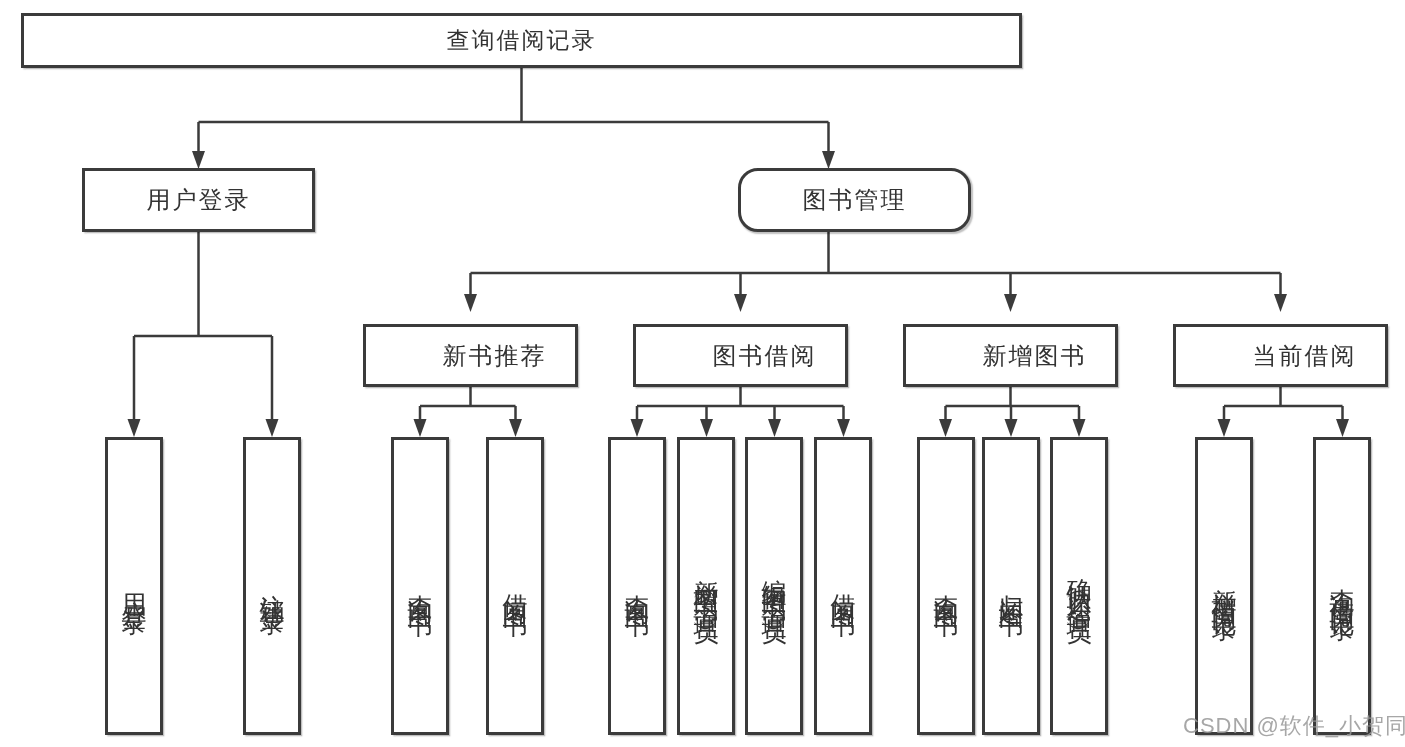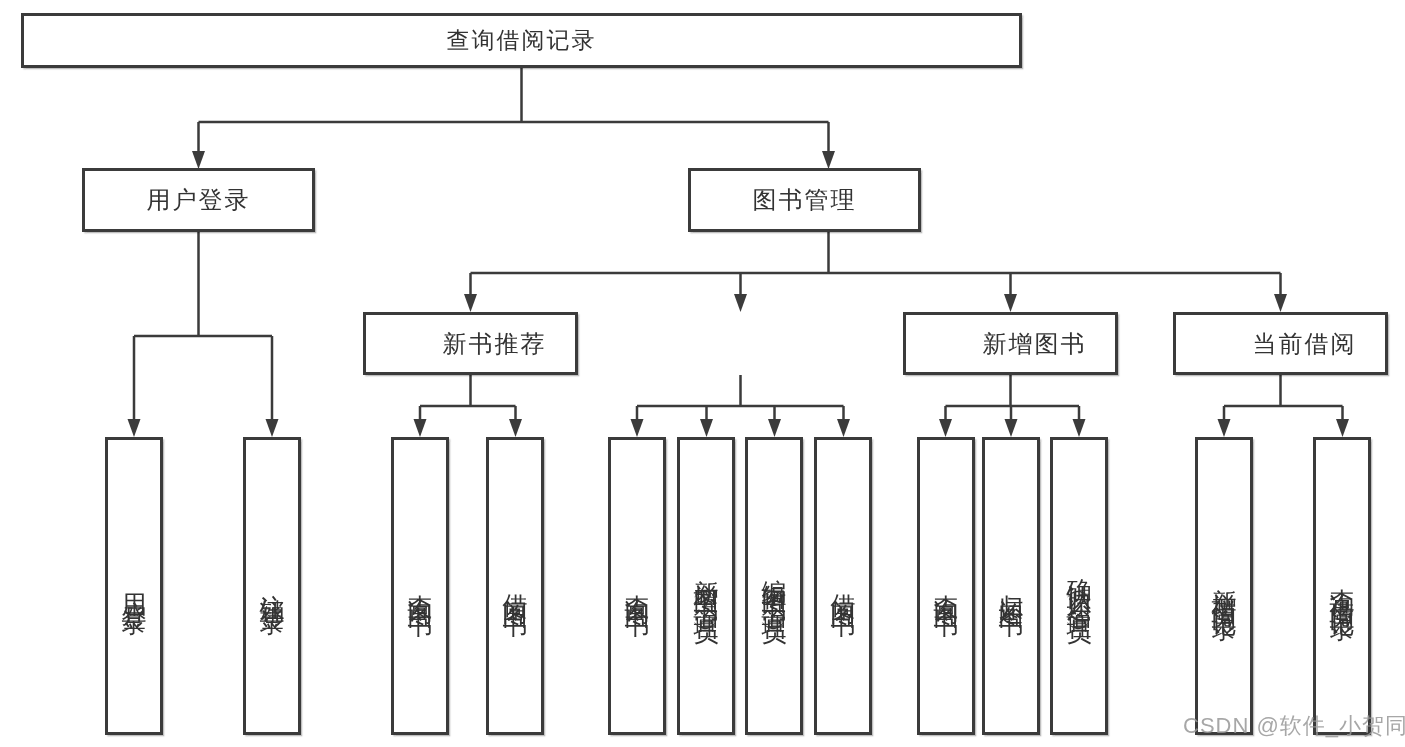--- a/index.html
+++ b/index.html
@@ -17,21 +17,21 @@
     background:#ffffff;
     border:3px solid #3b3b3b;
     color:#333333;
     display:flex;align-items:center;justify-content:center;
     box-shadow:1.5px 1.5px 1.5px rgba(0,0,0,0.25);
     white-space:nowrap;
   }
   .h-box{letter-spacing:2px;}
   .root{left:21px;top:13px;width:1001px;height:55px;font-size:23px;}
   .lvl2{top:168px;width:233px;height:64px;font-size:24px;}
-  .lvl3{top:312px;width:215px;height:63px;font-size:24px;padding-left:48px;}
+  .lvl3{top:324px;width:215px;height:63px;font-size:24px;padding-left:48px;}
   .leaf{
     top:437px;width:58px;height:298px;font-size:25px;
     writing-mode:vertical-rl;text-orientation:mixed;
     letter-spacing:6px;line-height:1;
   }
   #watermark{
     position:absolute;left:1183px;top:711px;
     font-size:22px;letter-spacing:1px;
     color:rgba(152,152,152,0.85);
     z-index:5;white-space:nowrap;
@@ -74,23 +74,24 @@
     <polygon points="1072.5,419 1085.5,419 1079,437" fill="#3b3b3b"></polygon>
 
     <path fill="none" stroke-width="2.5" d="M1280.5 375 V406 M1224 406 H1342.5 M1224 406 V420 M1342.5 406 V420" stroke="#3b3b3b"></path>
     <polygon points="1217.5,419 1230.5,419 1224,437" fill="#3b3b3b"></polygon>
     <polygon points="1336,419 1349,419 1342.5,437" fill="#3b3b3b"></polygon>
   </svg>
 
   <div class="box h-box root">查询借阅记录</div>
 
   <div class="box h-box lvl2" style="left:82px;">用户登录</div>
-  <div class="box h-box lvl2" style="left:688px;">图书管理</div>
+  <div class="box h-box lvl2" style="left:738px;border-radius:20px;">图书管理</div>
 
   <div class="box h-box lvl3" style="left:363px;">新书推荐</div>
+  <div class="box h-box lvl3" style="left:633px;">图书借阅</div>
   <div class="box h-box lvl3" style="left:903px;">新增图书</div>
   <div class="box h-box lvl3" style="left:1173px;">当前借阅</div>
 
   <div class="box leaf" style="left:105px;">用户登录</div>
   <div class="box leaf" style="left:243px;">注销登录</div>
 
   <div class="box leaf" style="left:391px;">查询图书</div>
   <div class="box leaf" style="left:486px;">借阅图书</div>
 
   <div class="box leaf" style="left:608px;">查询图书</div>

